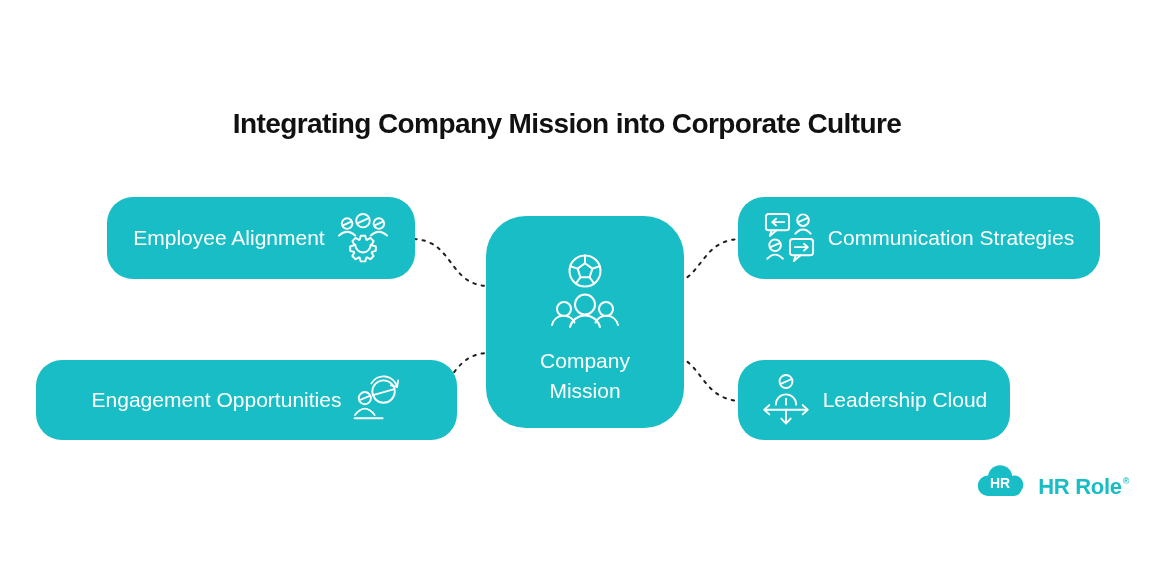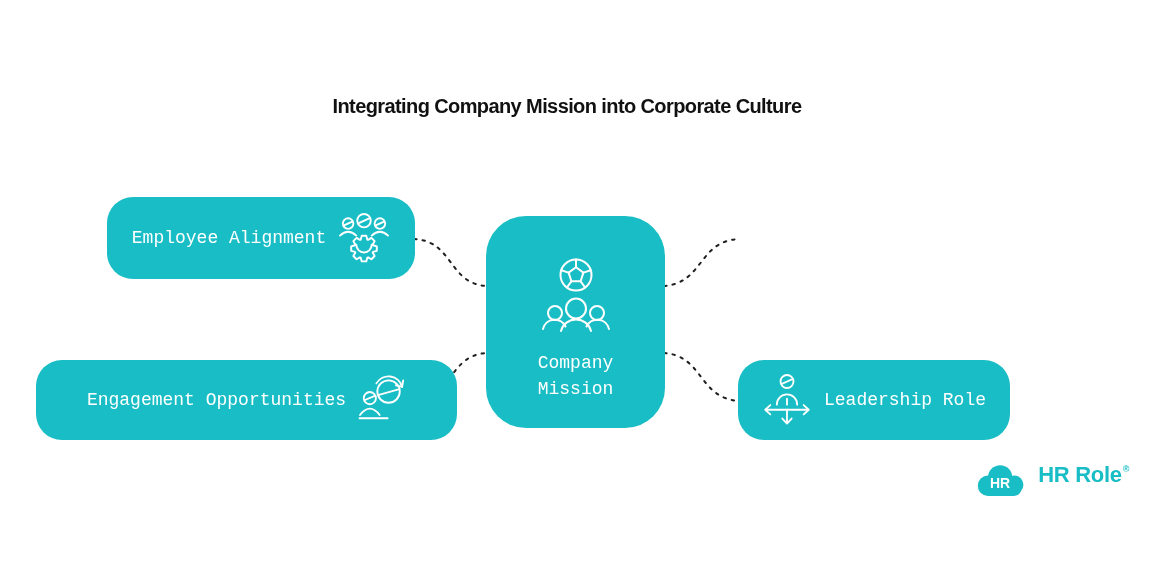--- a/index.html
+++ b/index.html
@@ -13,23 +13,23 @@
   html,body{background:#fff;}
   body{font-family:"Liberation Sans", sans-serif;}
   .canvas{
     position:relative;
     width:1176px;height:580px;
     background:var(--background,#fff);
     overflow:hidden;
   }
   .title{
     position:absolute;
-    top:95px;left:0;width:1134px;
+    top:108px;left:0;width:1134px;
     text-align:center;
-    font-size:20px;
+    font-size:28px;
     font-weight:700;
     letter-spacing:-0.6px;
     color:var(--title-color,#111);
   }
   .connectors{
     position:absolute;top:0;left:0;width:1176px;height:580px;
     pointer-events:none;
   }
   .connectors path{
     fill:none;
@@ -42,52 +42,51 @@
     position:absolute;
     background:var(--teal,#19BDC5);
     border-radius:26px;
     display:flex;
     align-items:center;
     justify-content:center;
     gap:12px;
     color:var(--text-on-teal,#fff);
   }
   .node .label{
-    font-size:18px;
+    font-size:21px;
     line-height:1.25;
     color:var(--text-on-teal,#fff);
     white-space:nowrap;
-    font-family:Liberation Mono, monospace;
   }
   .node svg{flex:0 0 auto;display:block;}
   .icon-stroke{
     fill:none;stroke:#ffffff;stroke-width:2;
     stroke-linecap:round;stroke-linejoin:round;
   }
   .node-employee-alignment{left:107px;top:197px;width:308px;height:82px;}
   .node-engagement{left:36px;top:360px;width:421px;height:80px;}
   .node-communication{left:738px;top:197px;width:362px;height:82px;}
   .node-leadership{left:738px;top:360px;width:272px;height:80px;}
   .node-center{
-    left:486px;top:216px;width:179px;height:212px;
+    left:486px;top:216px;width:198px;height:212px;
     border-radius:40px;
     flex-direction:column;
     gap:6px;
     padding-top:14px;
   }
   .node-center .label{
     white-space:normal;
     text-align:center;
     width:130px;
     line-height:1.45;
   }
   .logo{
     position:absolute;
     top:462px;right:48px;
-    display:flex;align-items:flex-start;gap:9px;
+    display:flex;align-items:flex-end;gap:9px;
     color:var(--teal,#19BDC5);
   }
   .logo-badge{display:block;}
   .logo-badge-text{
     font-family:"Liberation Sans", sans-serif;
     font-weight:700;font-size:15px;
     fill:#ffffff;
   }
   .brand{
     font-size:22px;font-weight:700;letter-spacing:-0.3px;
@@ -140,36 +139,55 @@
         <path d="M19,13.2 A15,15 0 0 1 46.5,17"></path>
         <path d="M46.5,17 L47.6,10.2 M46.5,17 L39.8,15.3"></path>
         <circle cx="12" cy="29" r="6.5"></circle>
         <line x1="6.8" y1="31" x2="17.2" y2="26.6"></line>
         <path d="M1.5,47 Q12,33.5 22.5,47"></path>
         <line x1="1" y1="50.5" x2="31" y2="50.5"></line>
       </g>
     </svg>
   </div>
 
+  <div class="node node-communication">
+    <svg width="52" height="58" viewBox="0 0 54 60">
+      <g class="icon-stroke">
+        <rect x="2" y="5" width="24" height="17" rx="3"></rect>
+        <path d="M8,22 L6,28 L13,22"></path>
+        <path d="M21,13.5 H9 M12.5,10 L8.5,13.5 L12.5,17"></path>
+        <circle cx="40.5" cy="11.5" r="6"></circle>
+        <line x1="35.7" y1="13.5" x2="45.3" y2="9.2"></line>
+        <path d="M32.5,25.5 Q40.5,17 48.5,25.5"></path>
+        <circle cx="11.5" cy="37.5" r="6"></circle>
+        <line x1="6.7" y1="39.5" x2="16.3" y2="35.2"></line>
+        <path d="M3.5,51.5 Q11.5,43 19.5,51.5"></path>
+        <rect x="27" y="31" width="24" height="17" rx="3"></rect>
+        <path d="M33,48 L31,54 L38,48"></path>
+        <path d="M32,39.5 H45 M41.5,36 L45.5,39.5 L41.5,43"></path>
+      </g>
+    </svg>
+    <span class="label">Communication Strategies</span>
+  </div>
 
   <div class="node node-leadership">
     <svg width="50" height="58" viewBox="0 0 54 62">
       <g class="icon-stroke">
         <circle cx="27" cy="11" r="7"></circle>
         <line x1="21.4" y1="13.5" x2="32.6" y2="8.6"></line>
         <path d="M16,36 A11,11 0 0 1 38,36"></path>
         <line x1="27" y1="29.5" x2="27" y2="36"></line>
         <line x1="4" y1="41.5" x2="50" y2="41.5"></line>
         <path d="M9,36.5 L3.5,41.5 L9,46.5"></path>
         <path d="M45,36.5 L50.5,41.5 L45,46.5"></path>
         <line x1="27" y1="41.5" x2="27" y2="55.5"></line>
         <path d="M22,51 L27,56.5 L32,51"></path>
       </g>
     </svg>
-    <span class="label">Leadership Role</span>
+    <span class="label">Leadership Cloud</span>
   </div>
 
   <div class="node node-center">
     <svg width="72" height="88" viewBox="0 0 72 88">
       <g class="icon-stroke">
         <circle cx="36" cy="19" r="15.5"></circle>
         <path d="M36,11.2 L43.4,16.6 L40.6,25.3 L31.4,25.3 L28.6,16.6 Z"></path>
         <path d="M36,11.2 L36,3.5 M43.4,16.6 L50.7,14.2 M40.6,25.3 L45.1,31.5 M31.4,25.3 L26.9,31.5 M28.6,16.6 L21.3,14.2"></path>
         <circle cx="15" cy="57" r="7"></circle>
         <circle cx="57" cy="57" r="7"></circle>

